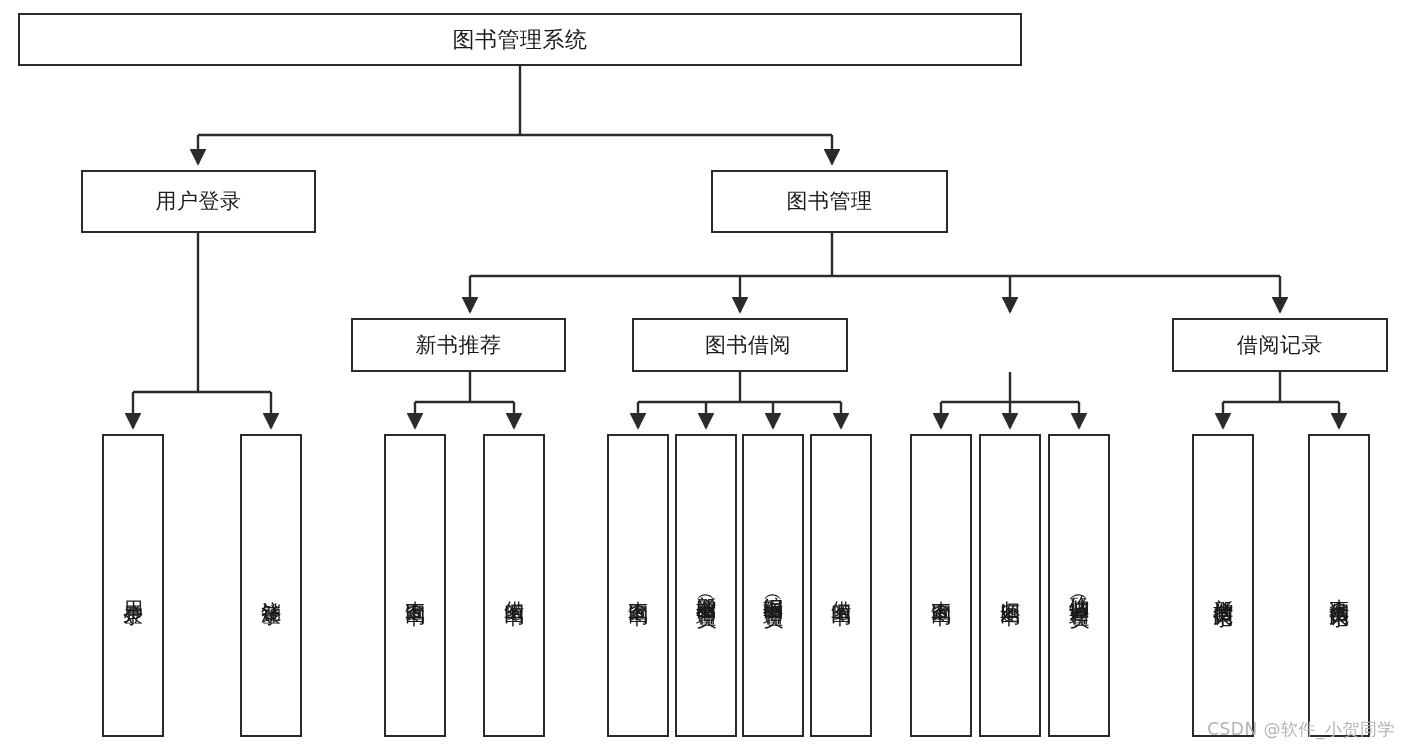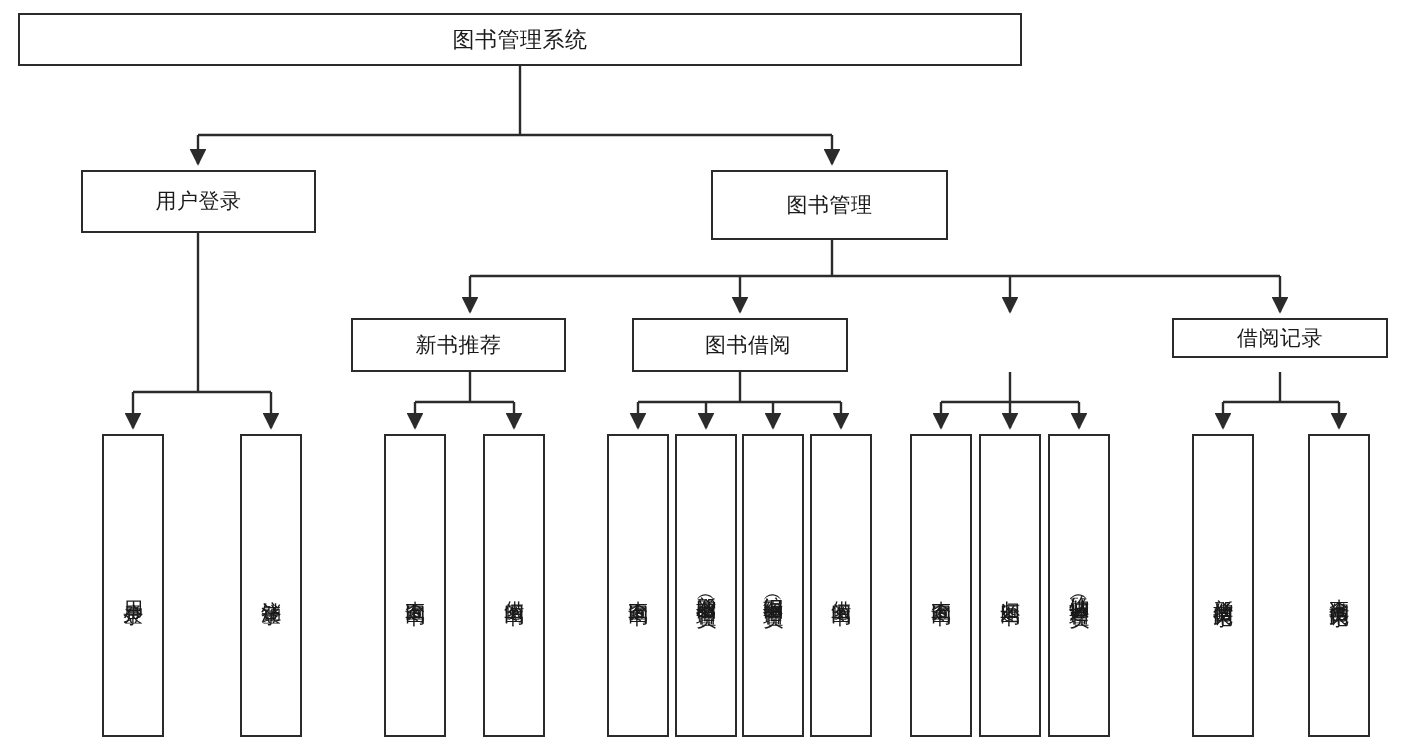--- a/index.html
+++ b/index.html
@@ -120,31 +120,31 @@
     </g>
   </svg>
 
   <div class="node root" style="left:18px;top:13px;width:1004px;height:53px;">
     <span class="label">图书管理系统</span>
   </div>
 
   <div class="node" style="left:81px;top:170px;width:235px;height:63px;">
     <span class="label">用户登录</span>
   </div>
-  <div class="node" style="left:711px;top:170px;width:237px;height:70px;">
+  <div class="node" style="left:711px;top:170px;width:237px;height:63px;">
     <span class="label">图书管理</span>
   </div>
 
   <div class="node" style="left:351px;top:318px;width:215px;height:54px;">
     <span class="label">新书推荐</span>
   </div>
   <div class="node" style="left:632px;top:318px;width:216px;height:54px;padding-left:16px;">
     <span class="label">图书借阅</span>
   </div>
-  <div class="node" style="left:1172px;top:318px;width:216px;height:40px;">
+  <div class="node" style="left:1172px;top:318px;width:216px;height:54px;">
     <span class="label">借阅记录</span>
   </div>
 
   <div class="node leaf" style="left:102px;top:434px;width:62px;height:303px;">
     <span class="label">用户登录</span>
   </div>
   <div class="node leaf" style="left:240px;top:434px;width:62px;height:303px;">
     <span class="label">注销登录</span>
   </div>
 
@@ -178,14 +178,15 @@
     <span class="label">确认归还（管理员）</span>
   </div>
 
   <div class="node leaf" style="left:1192px;top:434px;width:62px;height:303px;">
     <span class="label">新增借阅记录</span>
   </div>
   <div class="node leaf" style="left:1308px;top:434px;width:62px;height:303px;">
     <span class="label">查询借阅记录</span>
   </div>
 
+  <div id="watermark">CSDN @软件_小贺同学</div>
 
 </div>
 
 </body></html>

